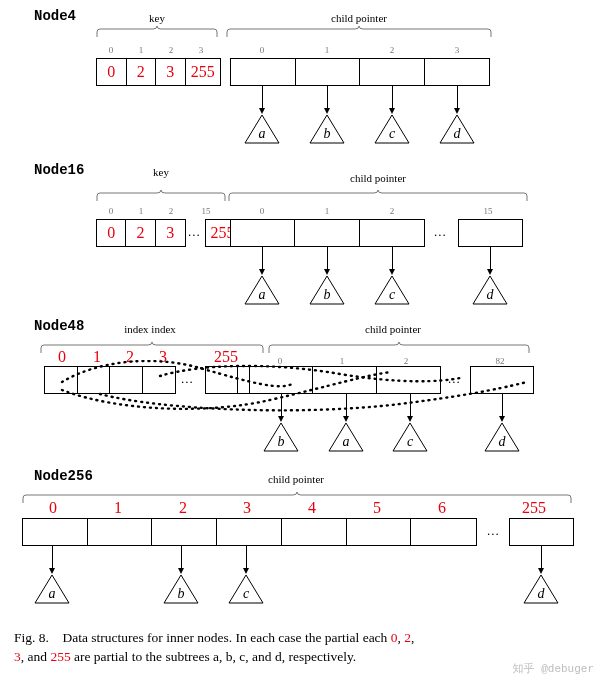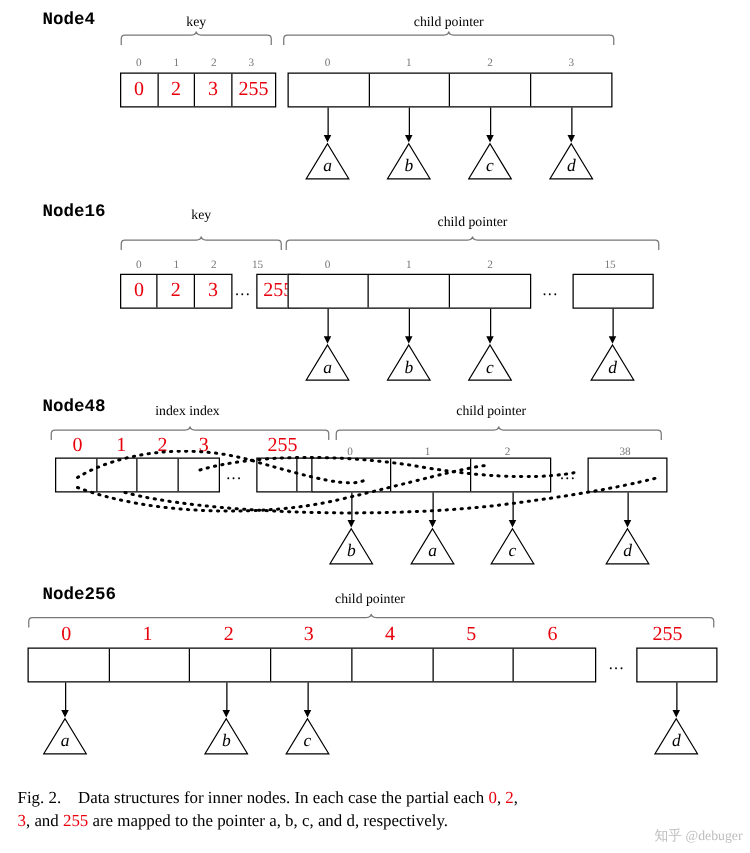--- a/index.html
+++ b/index.html
@@ -32,21 +32,21 @@
   .arrow{position:absolute;background:#000;width:1px;}
   .arrowhead{position:absolute;width:0;height:0;border-left:3.5px solid transparent;border-right:3.5px solid transparent;border-top:6px solid #000;}
   .brace{position:absolute;}
   .caption{
     position:absolute;font-family:"Liberation Serif", serif;font-size:13.5px;
     color:#000;line-height:1.42;
   }
   .red{color:#e8000d;}
   .keytxt{position:absolute;color:#e8000d;font-size:16px;text-align:center;}
   .watermark{
-    position:absolute;right:6px;bottom:6px;font-family:Liberation Serif, serif;
+    position:absolute;right:6px;bottom:6px;font-family:Liberation Mono, monospace;
     font-size:11px;color:#bdbdbd;margin-left:14px;
   }
 </style>
 </head>
 <body>
 
 <div class="node-title" style="left:34px;top:8px;">Node4</div>
 
 <div class="brace" style="left:96px;top:24px;">
   <svg width="122" height="12" viewBox="0 0 122 12">
@@ -246,21 +246,21 @@
 </div>
 <div class="dots" style="left:181px;top:371px;">...</div>
 <div class="cells" style="left:205px;top:366px;width:66px;height:28px;">
   <div class="cell" style="width:33px;"></div>
   <div class="cell" style="width:33px;"></div>
 </div>
 
 <div class="idx" style="left:270px;top:356px;width:20px;">0</div>
 <div class="idx" style="left:332px;top:356px;width:20px;">1</div>
 <div class="idx" style="left:396px;top:356px;width:20px;">2</div>
-<div class="idx" style="left:490px;top:356px;width:20px;">38</div>
+<div class="idx" style="left:490px;top:356px;width:20px;">82</div>
 
 <div class="cells" style="left:249px;top:366px;width:192px;height:28px;">
   <div class="cell" style="width:64px;"></div>
   <div class="cell" style="width:64px;"></div>
   <div class="cell" style="width:64px;"></div>
 </div>
 <div class="dots" style="left:448px;top:371px;">...</div>
 <div class="cells" style="left:470px;top:366px;width:64px;height:28px;">
   <div class="cell" style="width:64px;"></div>
 </div>
@@ -368,18 +368,18 @@
 </div>
 <div class="trilabel" style="left:236px;top:586px;">c</div>
 <div class="tri" style="left:523px;top:574px;">
   <svg width="36" height="30">
       <polygon points="18,1 35,29 1,29" fill="#fff" stroke="#000" stroke-width="1"></polygon>
     </svg>
 </div>
 <div class="trilabel" style="left:531px;top:586px;">d</div>
 
 <div class="caption" style="left:14px;top:628px;width:572px;">
-  <span>Fig. 2.</span>&nbsp;&nbsp;&nbsp;
+  <span>Fig. 8.</span>&nbsp;&nbsp;&nbsp;
   <span>Data structures for inner nodes. In each case the partial each </span><span class="red">0</span><span>, </span><span class="red">2</span><span>,</span><br>
-  <span class="red">3</span><span>, and </span><span class="red">255</span><span> are mapped to the pointer a, b, c, and d, respectively.</span>
+  <span class="red">3</span><span>, and </span><span class="red">255</span><span> are partial to the subtrees a, b, c, and d, respectively.</span>
 </div>
 
 <div class="watermark">知乎 @debuger</div>
 
 </body></html>

